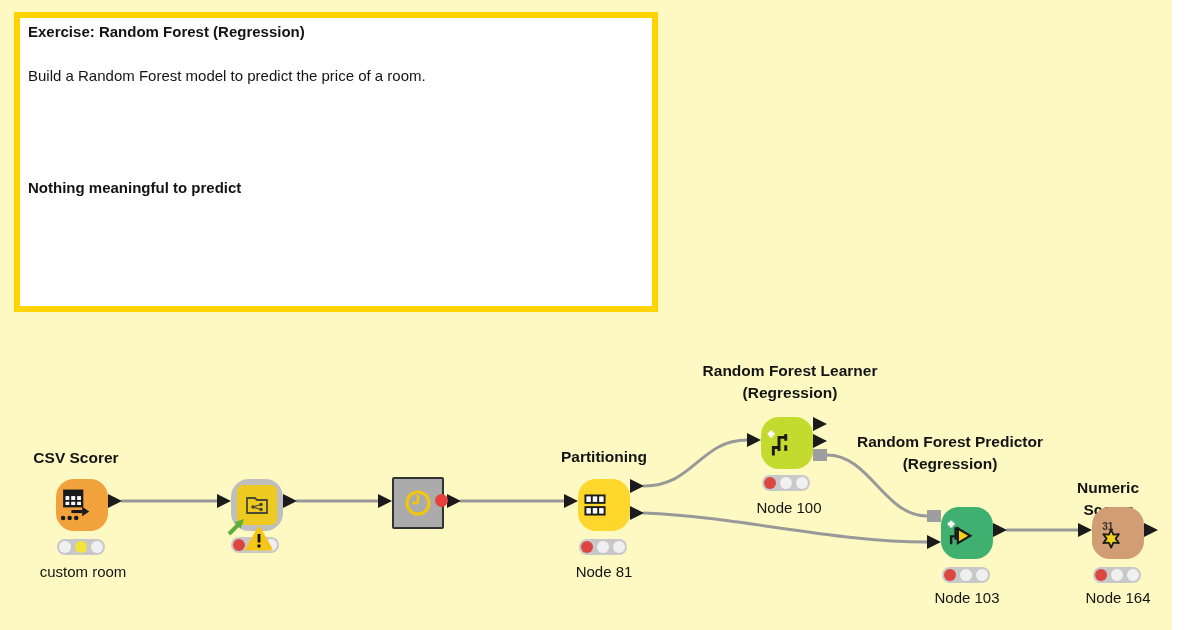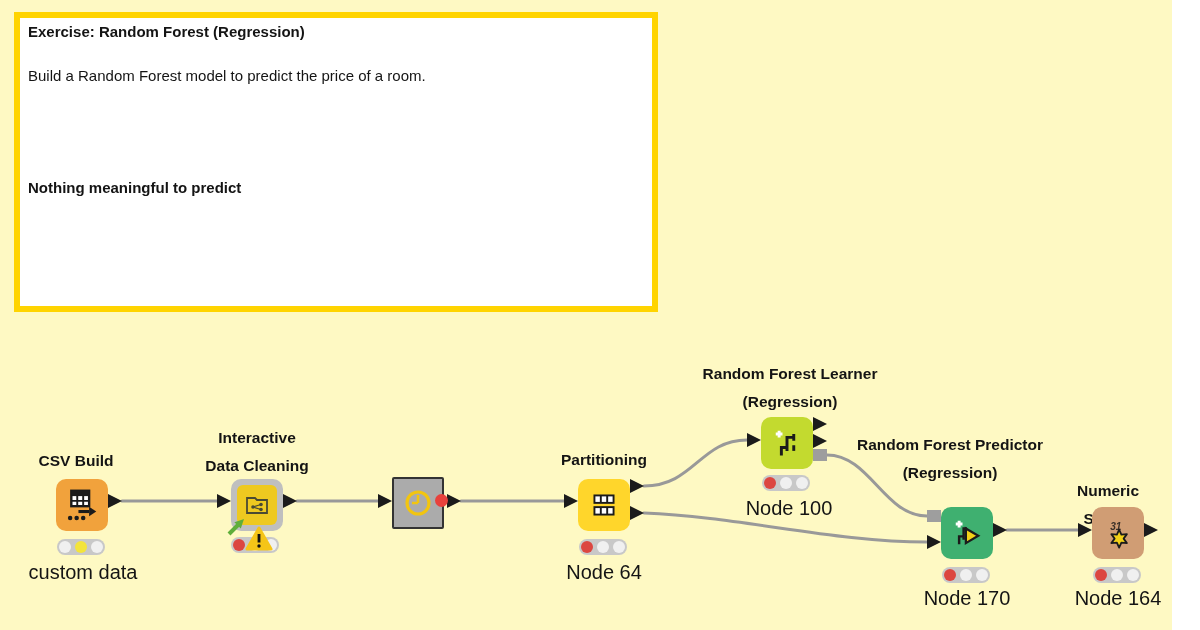--- a/index.html
+++ b/index.html
@@ -12,22 +12,22 @@
   .ann-text{position:absolute;left:8px;font-size:15px;color:#141414;white-space:pre-line;}
   .ann-title{top:5px;font-weight:bold;}
   .ann-body{top:49px;}
   .ann-note{top:161px;font-weight:bold;}
 
   
   #wires{position:absolute;left:0;top:0;pointer-events:none;}
   #wires path{stroke:#999999;stroke-width:3;fill:none;stroke-linecap:round;pointer-events:stroke;}
 
   
-  .node{position:absolute;width:52px;height:52px;border-radius:10px;
-        display:flex;align-items:center;justify-content:center;font-style:italic;}
+  .node{position:absolute;width:52px;height:52px;border-radius:18px;
+        display:flex;align-items:center;justify-content:flex-start;}
   .metanode{position:absolute;width:48px;height:48px;border:2px solid #333333;border-radius:2px;
         background:#ABABAB;display:flex;align-items:center;justify-content:center;}
   .idc-inner{position:absolute;inset:6px;background:#EEC920;border-radius:6px;
         display:flex;align-items:center;justify-content:center;}
 
   
   .port-tri{position:absolute;width:0;height:0;border-top:7px solid transparent;
             border-bottom:7px solid transparent;border-left:14px solid #1B1B1B;}
   .port-sq{position:absolute;width:14px;height:12px;background:#9E9E9E;}
   .meta-dot{position:absolute;width:13px;height:13px;border-radius:50%;background:#E8413C;}
@@ -35,22 +35,22 @@
   
   .tl{position:absolute;width:48px;height:16px;background:#C8C8C8;border-radius:8px;
       display:flex;align-items:center;justify-content:space-between;padding:0 2px;box-sizing:border-box;}
   .dot{width:12px;height:12px;border-radius:50%;background:#F0F0F0;}
   .dot.off{background:#F0F0F0}.dot.yellow{background:#F3E43B}.dot.red{background:#DC4640}
 
   .warning{position:absolute;width:28px;height:27px;}
 
   
   .node-title{position:absolute;transform:translateX(-50%);font-weight:bold;font-size:15.5px;
-              line-height:28px;text-align:center;white-space:pre-line;color:#141414;}
-  .node-label{position:absolute;transform:translateX(-50%);font-size:20px;line-height:18px;
+              line-height:22px;text-align:center;white-space:pre-line;color:#141414;}
+  .node-label{position:absolute;transform:translateX(-50%);font-size:15px;line-height:18px;
               text-align:center;white-space:nowrap;color:#141414;}
 </style>
 </head>
 <body>
 
 <div id="canvas">
 
   <div class="annotation">
     <div class="ann-text ann-title">Exercise: Random Forest (Regression)</div>
     <div class="ann-text ann-body">Build a Random Forest model to predict the price of a room.</div>
@@ -60,43 +60,41 @@
   <svg id="wires" width="1200" height="630">
     <path d="M122 501 H217"></path>
     <path d="M297 501 H378"></path>
     <path d="M461 501 H564"></path>
     <path d="M644 486 C694 486 700 440 747 440"></path>
     <path d="M644 513 C740 517 834 542 927 542"></path>
     <path d="M827 455 C870 455 884 516 927 516"></path>
     <path d="M1007 530 H1078"></path>
   </svg>
 
-  <div class="node-title" style="left:76px;top:447px;">CSV Build</div>
+  <div class="node-title" style="left:76px;top:447px;">CSV Scorer</div>
   <div class="node" style="left: 56px; top: 479px; background: rgb(241, 162, 60);">
     <svg width="38" height="38" viewBox="0 0 32 32">
       <rect x="7" y="4" width="15" height="13" fill="#FFFFFF" stroke="#1B1B1B" stroke-width="2"></rect>
       <rect x="7" y="4" width="15" height="4.5" fill="#1B1B1B"></rect>
       <path d="M12 8 V17 M17 8 V17 M7 12.5 H22" stroke="#1B1B1B" stroke-width="1.6" fill="none"></path>
       <path d="M13 21.5 H22" stroke="#1B1B1B" stroke-width="2.6" fill="none"></path>
       <polygon points="22,17.5 28,21.5 22,25.5" fill="#1B1B1B"></polygon>
       <circle cx="6" cy="27" r="1.9" fill="#1B1B1B"></circle>
       <circle cx="11.5" cy="27" r="1.9" fill="#1B1B1B"></circle>
       <circle cx="17" cy="27" r="1.9" fill="#1B1B1B"></circle>
     </svg>
   </div>
   <div class="port-tri" style="left:108px;top:494px;"></div>
   <div class="tl" style="left:57px;top:539px;">
     <span class="dot off"></span>
       <span class="dot yellow"></span>
       <span class="dot off"></span>
   </div>
-  <div class="node-label" style="left:83px;top:563px;">custom data</div>
-
-  <div class="node-title" style="left:257px;top:424px;">Interactive
-Data Cleaning</div>
+  <div class="node-label" style="left:83px;top:563px;">custom room</div>
+
   <div class="node" style="left: 231px; top: 479px; background: rgb(191, 191, 191);">
     <div class="idc-inner">
       <svg width="28" height="26" viewBox="0 0 28 26">
         <path d="M4 6 h8 l2 2 h10 v13 h-20 z" fill="none" stroke="#4A4A33" stroke-width="1.8"></path>
         <circle cx="10" cy="15" r="1.8" fill="#4A4A33"></circle>
         <circle cx="18" cy="12.5" r="1.8" fill="#4A4A33"></circle>
         <circle cx="18" cy="17.5" r="1.8" fill="#4A4A33"></circle>
         <path d="M10 15 L18 12.5 M10 15 L18 17.5" stroke="#4A4A33" stroke-width="1.3"></path>
       </svg>
     </div>
@@ -138,21 +136,21 @@
     </svg>
   </div>
   <div class="port-tri" style="left:564px;top:494px;"></div>
   <div class="port-tri" style="left:630px;top:479px;"></div>
   <div class="port-tri" style="left:630px;top:506px;"></div>
   <div class="tl" style="left:579px;top:539px;">
     <span class="dot red"></span>
       <span class="dot off"></span>
       <span class="dot off"></span>
   </div>
-  <div class="node-label" style="left:604px;top:563px;">Node 64</div>
+  <div class="node-label" style="left:604px;top:563px;">Node 81</div>
 
   <div class="node-title" style="left:790px;top:360px;">Random Forest Learner
 (Regression)</div>
   <div class="node" style="left: 761px; top: 417px; background: rgb(195, 218, 47);">
     <svg width="36" height="36" viewBox="0 0 32 32">
       <path d="M6 8 H12 M9 5 V11" stroke="#FFFFFF" stroke-width="2.6" fill="none"></path>
       <g stroke="#1B1B1B" stroke-width="2.6" fill="none">
         <path d="M11 27 V20 H16"></path>
         <path d="M16 23 V11 H22"></path>
         <path d="M22 8 V14"></path>
@@ -184,21 +182,21 @@
     </svg>
   </div>
   <div class="port-sq" style="left:927px;top:510px;"></div>
   <div class="port-tri" style="left:927px;top:535px;"></div>
   <div class="port-tri" style="left:993px;top:523px;"></div>
   <div class="tl" style="left:942px;top:567px;">
     <span class="dot red"></span>
       <span class="dot off"></span>
       <span class="dot off"></span>
   </div>
-  <div class="node-label" style="left:967px;top:589px;">Node 170</div>
+  <div class="node-label" style="left:967px;top:589px;">Node 103</div>
 
   <div class="node-title" style="left:1108px;top:477px;">Numeric Scorer</div>
   <div class="node" style="left: 1092px; top: 507px; background: rgb(208, 157, 116);">
     <svg width="36" height="36" viewBox="0 0 32 32">
       <text x="9" y="13" font-size="9" font-weight="bold" fill="#3A3028" font-family="Liberation Sans, sans-serif">31</text>
       <polygon points="17,13 19,17.5 23.9,17 21,21 23.9,25 19,24.5 17,29 15,24.5 10.1,25 13,21 10.1,17 15,17.5" fill="#F2D118" stroke="#1B1B1B" stroke-width="1.6" stroke-linejoin="round"></polygon>
     </svg>
   </div>
   <div class="port-tri" style="left:1078px;top:523px;"></div>
   <div class="port-tri" style="left:1144px;top:523px;"></div>

